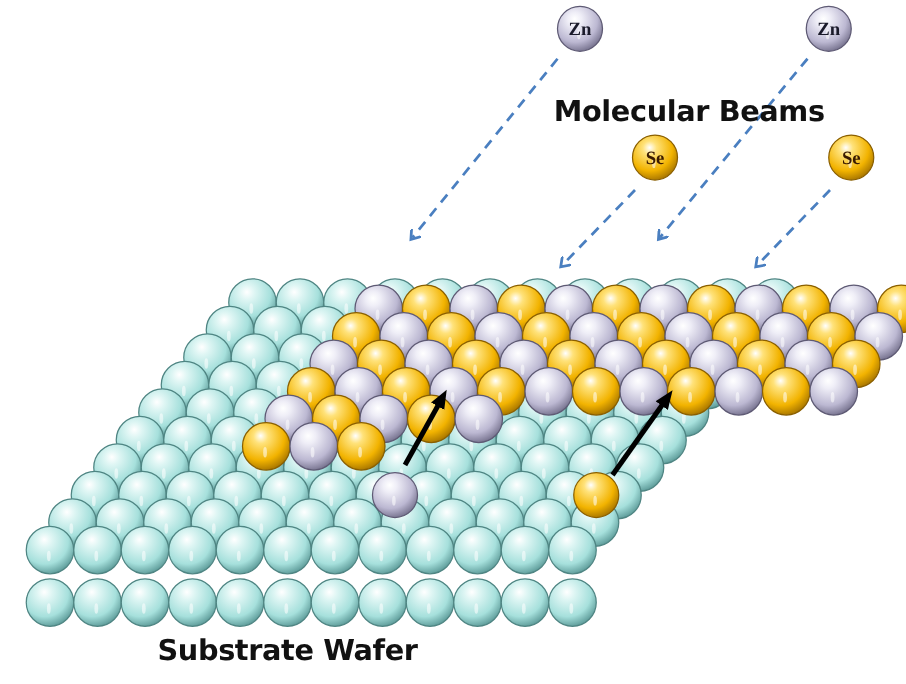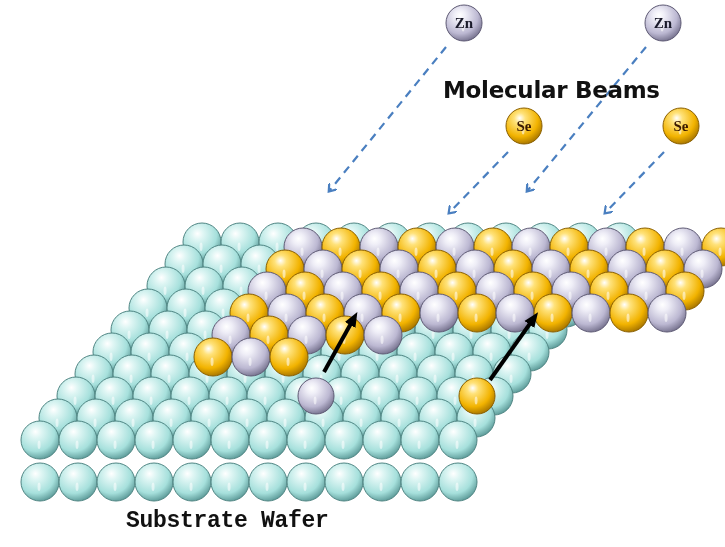--- a/index.html
+++ b/index.html
@@ -15,21 +15,21 @@
   .label {
     position: absolute;
     font-family: "DejaVu Sans", "Liberation Sans", sans-serif;
     font-weight: bold;
     color: #111111;
     white-space: nowrap;
     letter-spacing: -0.3px;
   }
   #label-beams { left: 443px; top: 57px; font-size: 23px; margin-top: 20px; }
   #label-epi   { left: 27px;  top: 228px; font-size: 21px; }
-  #label-sub   { left: 126px; top: 508px; font-size: 23px; font-family: Liberation Mono, monospace; }
+  #label-sub   { left: 126px; top: 508px; font-size: 23px; }
   .atom-tag {
     font-family: "Liberation Serif", "DejaVu Serif", serif;
     font-weight: bold;
     font-size: 15px;
   }
 </style>
 </head>
 <body>
 
 <div id="stage">

